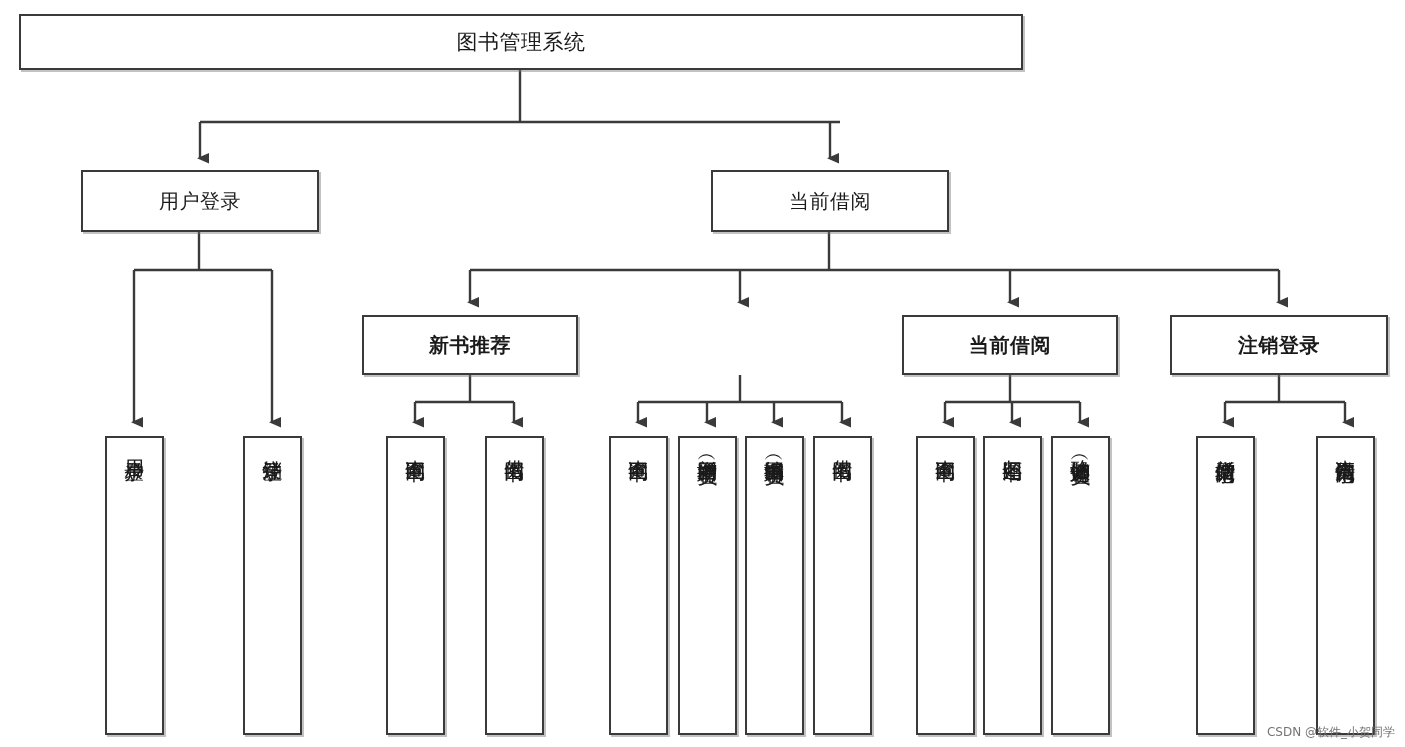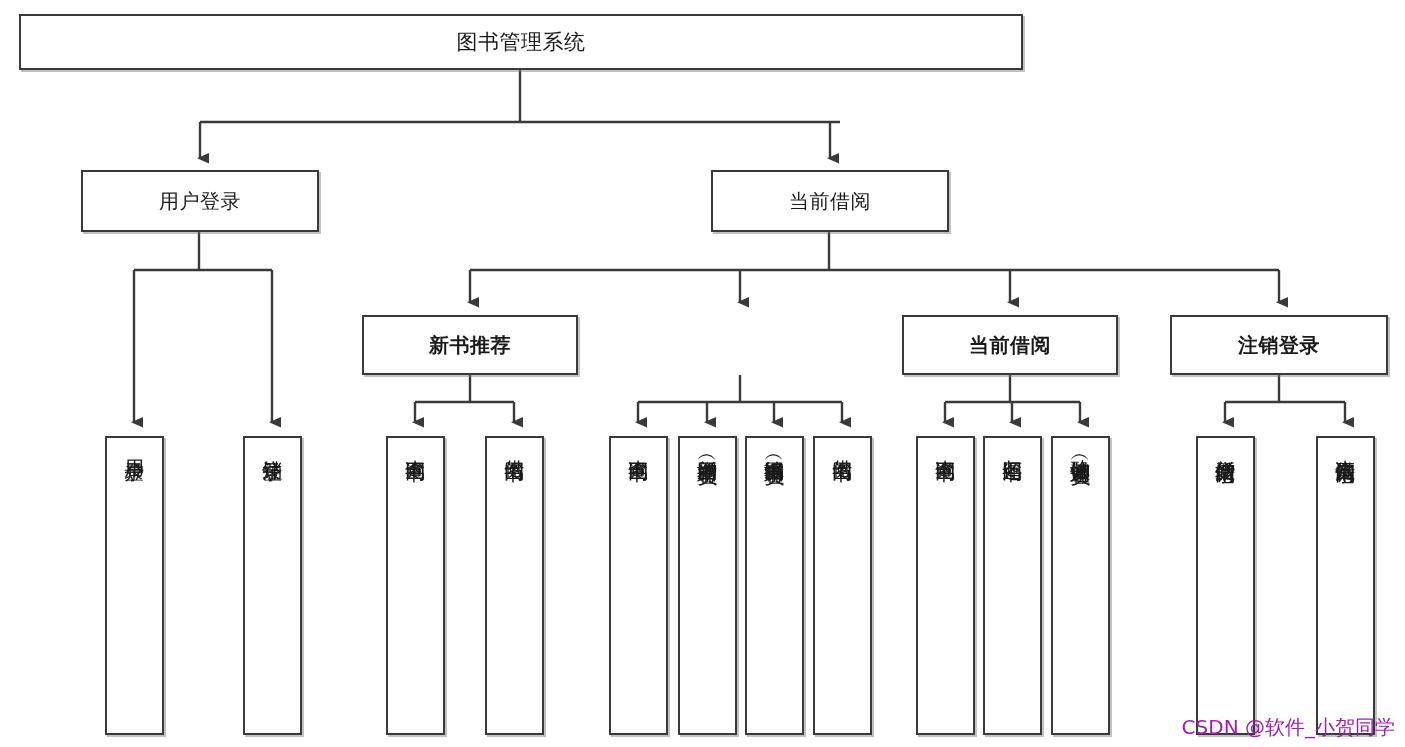--- a/index.html
+++ b/index.html
@@ -54,22 +54,22 @@
     max-height: 284px;
   }
   .leaf {
     align-items: flex-start;
     padding-top: 6px;
   }
   #watermark {
     position: absolute;
     right: 10px;
     bottom: 6px;
-    font-size: 20px;
-    color: #a21caf;
+    font-size: 12px;
+    color: #737373;
     z-index: 5;
     white-space: nowrap;
     font-family: "DejaVu Sans", "Liberation Sans", sans-serif;
   }
 </style>
 </head>
 <body>
 
 <div id="canvas">
 

